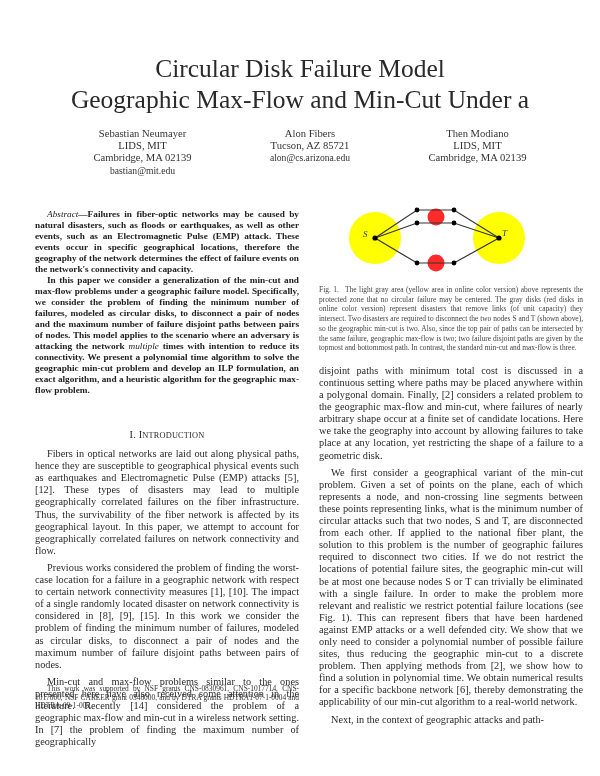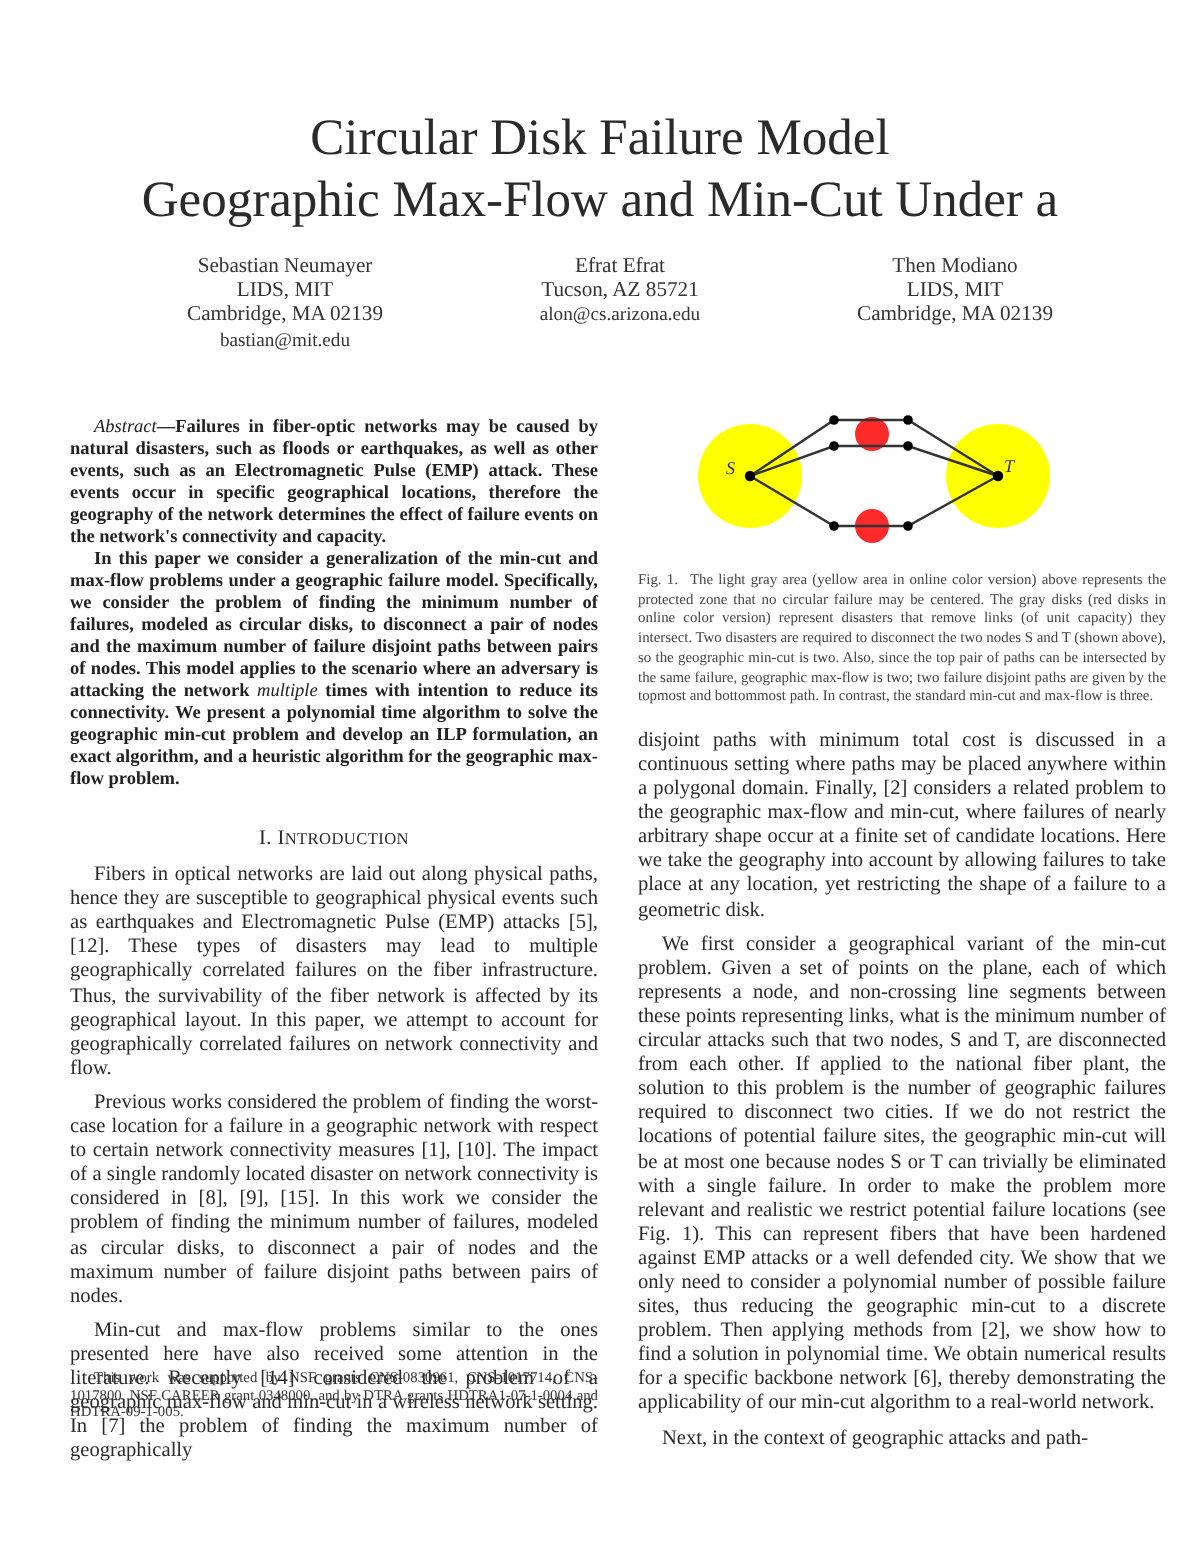--- a/index.html
+++ b/index.html
@@ -8,21 +8,21 @@
   .authors { position:absolute; top:128px; left:60px; width:500px; display:flex; justify-content:space-between; }
   .author { width:165px; text-align:center; font-size:10.6px; line-height:12.2px; color:#333; }
   .author .email { font-size:9.6px; }
   .col { position:absolute; top:209px; width:264px; text-align:justify; font-size:10.3px; line-height:12.1px; color:#2a2a2a; }
   .colL { left:35px; }
   .colR { left:319px; }
   .abstract { font-weight:bold; font-size:9.25px; line-height:11.0px; color:#222; }
   .abstract p { margin:0; text-indent:12px; }
   .abstract .lead { font-style:italic; font-weight:normal; }
   .abstract em { font-style:italic; font-weight:normal; }
-  .section-heading { text-align:center; margin:18px 0 6px 0; font-size:10.3px; letter-spacing:0.2px; }
+  .section-heading { text-align:center; margin:33px 0 6px 0; font-size:10.3px; letter-spacing:0.2px; }
   .section-heading .sc { font-size:8.3px; }
   .body p { margin:0 0 5px 0; text-indent:12px; }
   .footnote { position:absolute; left:35px; top:685px; width:264px; font-size:7.4px; line-height:8.7px; text-align:justify; color:#333; text-indent:12px; }
   .figure { position:relative; width:264px; height:76px; margin:0 0 6px 0; }
   .caption { font-size:7.45px; line-height:9.7px; text-align:justify; color:#444; margin-bottom:12px; }
   .caption .lbl { margin-right:6px; }
   .pr p { margin:0; text-indent:12px; }
   .pr p.noind { text-indent:0; }
 </style>
 </head>
@@ -34,21 +34,21 @@
 </div>
 
 <div class="authors">
   <div class="author">
     <div>Sebastian Neumayer</div>
     <div>LIDS, MIT</div>
     <div>Cambridge, MA 02139</div>
     <div class="email">bastian@mit.edu</div>
   </div>
   <div class="author">
-    <div>Efrat Efrat</div>
+    <div>Alon Fibers</div>
     <div>Tucson, AZ 85721</div>
     <div class="email">alon@cs.arizona.edu</div>
   </div>
   <div class="author">
     <div>Then Modiano</div>
     <div>LIDS, MIT</div>
     <div>Cambridge, MA 02139</div>
   </div>
 </div>
 

